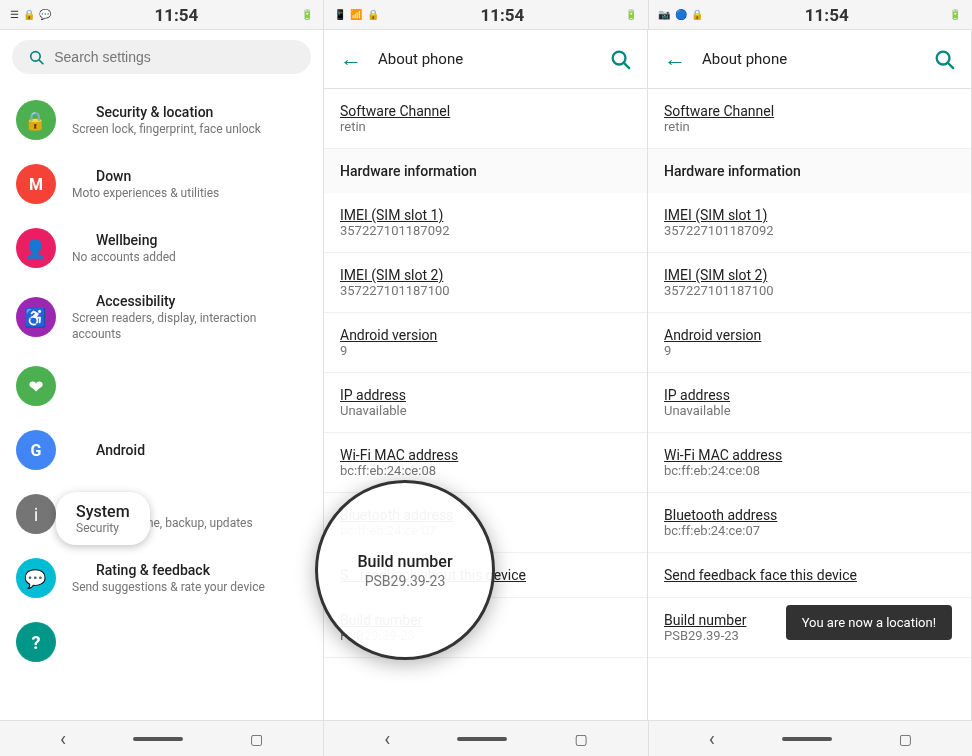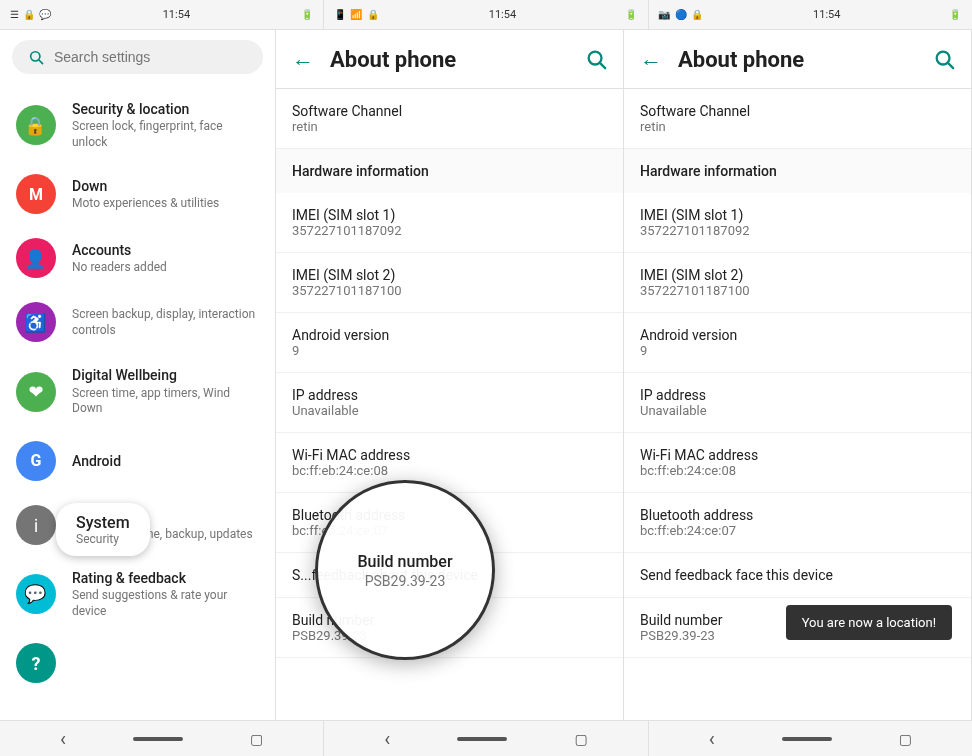--- a/index.html
+++ b/index.html
@@ -26,25 +26,25 @@
       align-items: center;
       justify-content: space-between;
       padding: 0 10px;
       font-size: 11px;
       color: #333;
       border-right: 1px solid #e0e0e0;
     }
     .status-section:last-child { border-right: none; }
     .status-icons { display: flex; gap: 4px; align-items: center; }
     .status-icon { font-size: 10px; }
-    .status-time { font-size: 11px; font-weight: 400; }
+    .status-time { font-size: 17px; font-weight: 700; }
 
     
     .settings-panel {
-      width: 276px;
+      width: 324px;
       background: #fff;
       display: flex;
       flex-direction: column;
       border-right: 1px solid #e0e0e0;
       overflow: hidden;
     }
 
     .search-bar {
       margin: 10px 12px;
       display: flex;
@@ -89,20 +89,21 @@
       font-size: 18px;
       color: #fff;
     }
 
     .settings-text { flex: 1; }
     .settings-title {
       font-size: 14px;
       font-weight: 500;
       color: #212121;
       line-height: 1.3;
+      margin-left: 24px;
     }
     .settings-subtitle {
       font-size: 12px;
       color: #757575;
       line-height: 1.3;
       margin-top: 1px;
     }
 
     
     .system-tooltip {
@@ -143,39 +144,40 @@
       border-bottom: 1px solid #e0e0e0;
       background: #fff;
     }
     .panel-back {
       color: #00897b;
       font-size: 20px;
       cursor: pointer;
     }
     .panel-title {
       flex: 1;
-      font-size: 22px;
-      font-weight: 700;
+      font-size: 15px;
+      font-weight: 400;
       color: #212121;
     }
 
     .about-list {
       flex: 1;
       overflow-y: auto;
     }
 
     .about-item {
       padding: 14px 16px;
       border-bottom: 1px solid #f0f0f0;
       cursor: pointer;
     }
     .about-item-title {
       font-size: 14px;
       color: #212121;
       font-weight: 400;
+      text-decoration: underline;
     }
     .about-item-value {
       font-size: 13px;
       color: #757575;
       margin-top: 0;
     }
     .about-item-section {
       font-size: 14px;
       color: #212121;
       font-weight: 500;
@@ -326,38 +328,35 @@
         <div class="settings-icon" style="background:#F44336; font-weight:bold; font-size:16px;">M</div>
         <div class="settings-text">
           <div class="settings-title">Down</div>
           <div class="settings-subtitle">Moto experiences &amp; utilities</div>
         </div>
       </div>
 
       <div class="settings-item">
         <div class="settings-icon" style="background:#E91E63;">👤</div>
         <div class="settings-text">
-          <div class="settings-title">Accounts</div>
-          <div class="settings-subtitle">No readers added</div>
+          <div class="settings-title">Wellbeing</div>
+          <div class="settings-subtitle">No accounts added</div>
         </div>
       </div>
 
       <div class="settings-item">
         <div class="settings-icon" style="background:#9C27B0;">♿</div>
         <div class="settings-text">
-          <div class="settings-subtitle">Screen backup, display, interaction controls</div>
+          <div class="settings-title">Accessibility</div>
+          <div class="settings-subtitle">Screen readers, display, interaction accounts</div>
         </div>
       </div>
 
       <div class="settings-item">
         <div class="settings-icon" style="background:#4CAF50;">❤</div>
-        <div class="settings-text">
-          <div class="settings-title">Digital Wellbeing</div>
-          <div class="settings-subtitle">Screen time, app timers, Wind Down</div>
-        </div>
       </div>
 
       <div class="settings-item">
         <div class="settings-icon" style="background:#4285F4; font-weight:bold; font-size:16px;">G</div>
         <div class="settings-text">
           <div class="settings-title">Android</div>
         </div>
       </div>
 
       <div class="settings-item" style="position:relative;">

